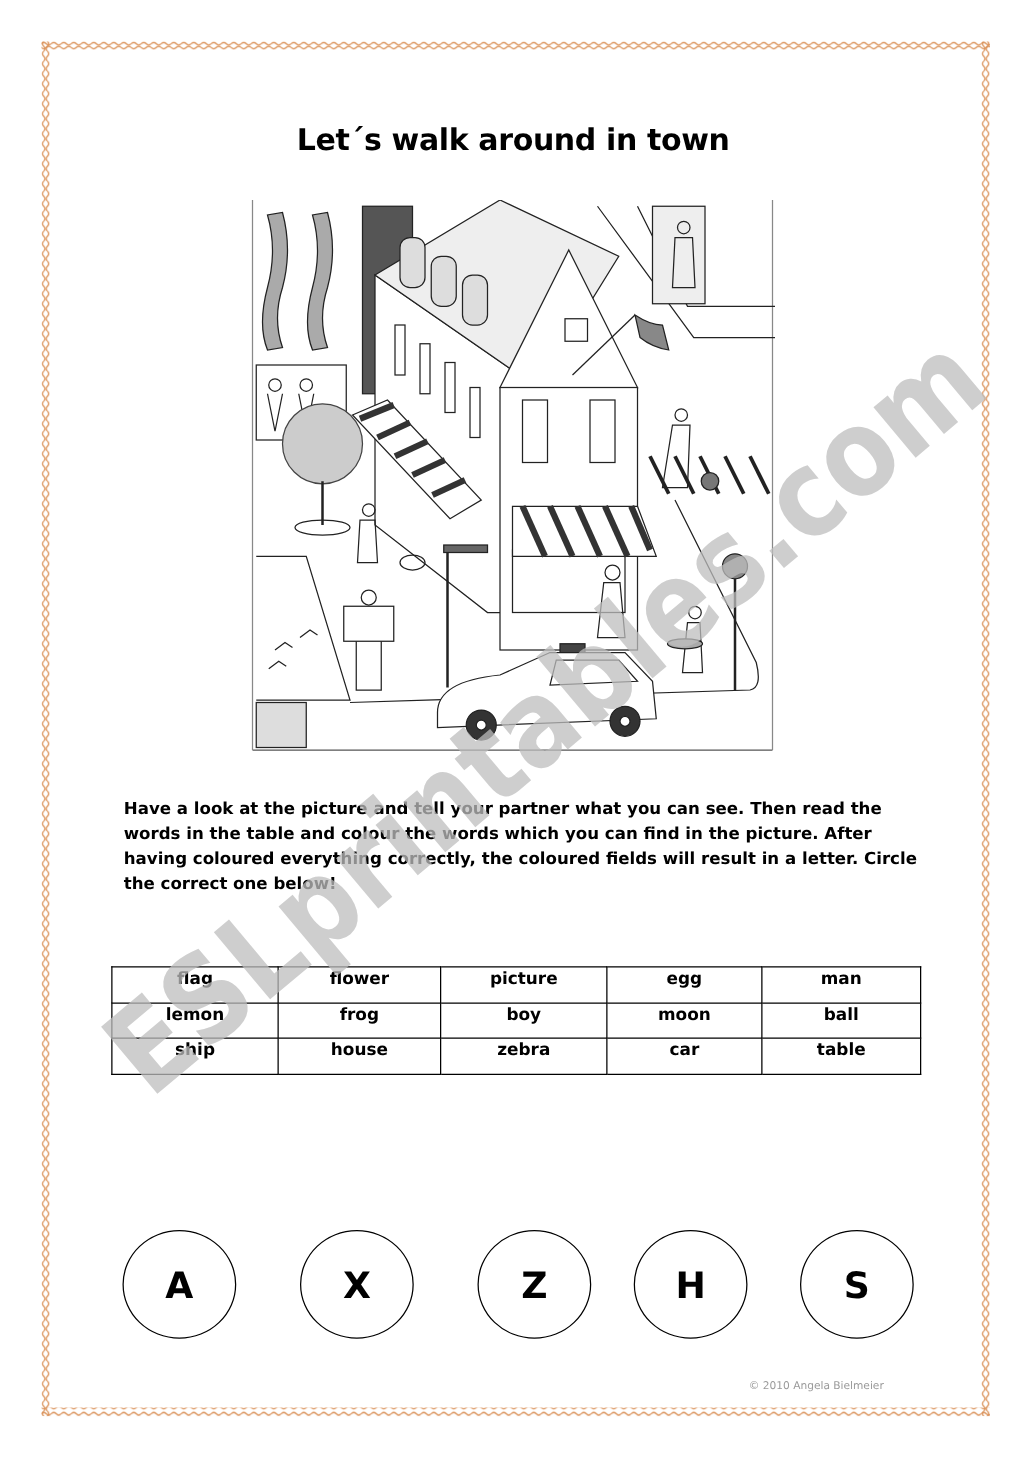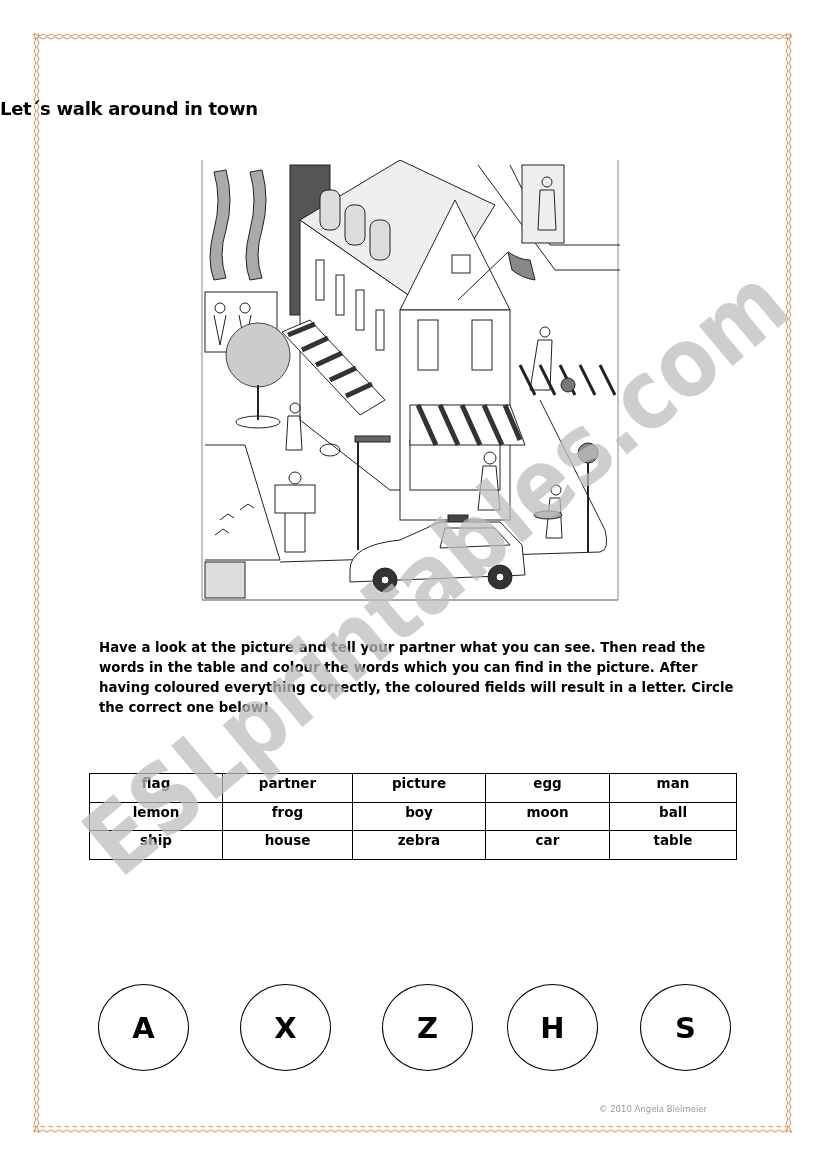--- a/index.html
+++ b/index.html
@@ -3,22 +3,22 @@
 <meta charset="utf-8">
 <style>
   html, body { margin:0; padding:0; background:#ffffff; }
   body { width:821px; height:1169px; position:relative; overflow:hidden; font-family:"DejaVu Sans", sans-serif; }
   .page-border {
     position:absolute; left:33px; top:33px; width:759px; height:1100px;
     box-sizing:border-box;
   }
   .page-border svg { position:absolute; left:0; top:0; }
   .title {
-    position:absolute; left:0; width:821px; top:98px; text-align:left;
-    font-family:"DejaVu Sans", sans-serif; font-weight:bold; font-size:18px; letter-spacing:-0.3px;
+    position:absolute; left:0; width:821px; top:98px; text-align:center;
+    font-family:"DejaVu Sans", sans-serif; font-weight:bold; font-size:24px; letter-spacing:-0.3px;
     color:#000;
   }
   .illustration { position:absolute; left:200px; top:160px; width:420px; height:442px; }
   .instructions {
     position:absolute; left:98px; top:637px; width:640px;
     font-family:"DejaVu Sans", sans-serif; font-weight:bold; font-size:13.3px; line-height:20px; color:#000;
   }
   .word-table {
     position:absolute; left:89px; top:773px; border-collapse:collapse;
     font-family:"DejaVu Sans", sans-serif; font-weight:bold; font-size:13.5px;
@@ -193,21 +193,21 @@
   <colgroup>
     <col style="width:133px">
       <col style="width:130px">
       <col style="width:133px">
       <col style="width:124px">
       <col style="width:127px">
   </colgroup>
   <tbody>
       <tr>
     <td>flag</td>
-    <td>partner</td>
+    <td>flower</td>
     <td>picture</td>
     <td>egg</td>
     <td>man</td>
   </tr>
   <tr>
     <td>lemon</td>
     <td>frog</td>
     <td>boy</td>
     <td>moon</td>
     <td>ball</td>

